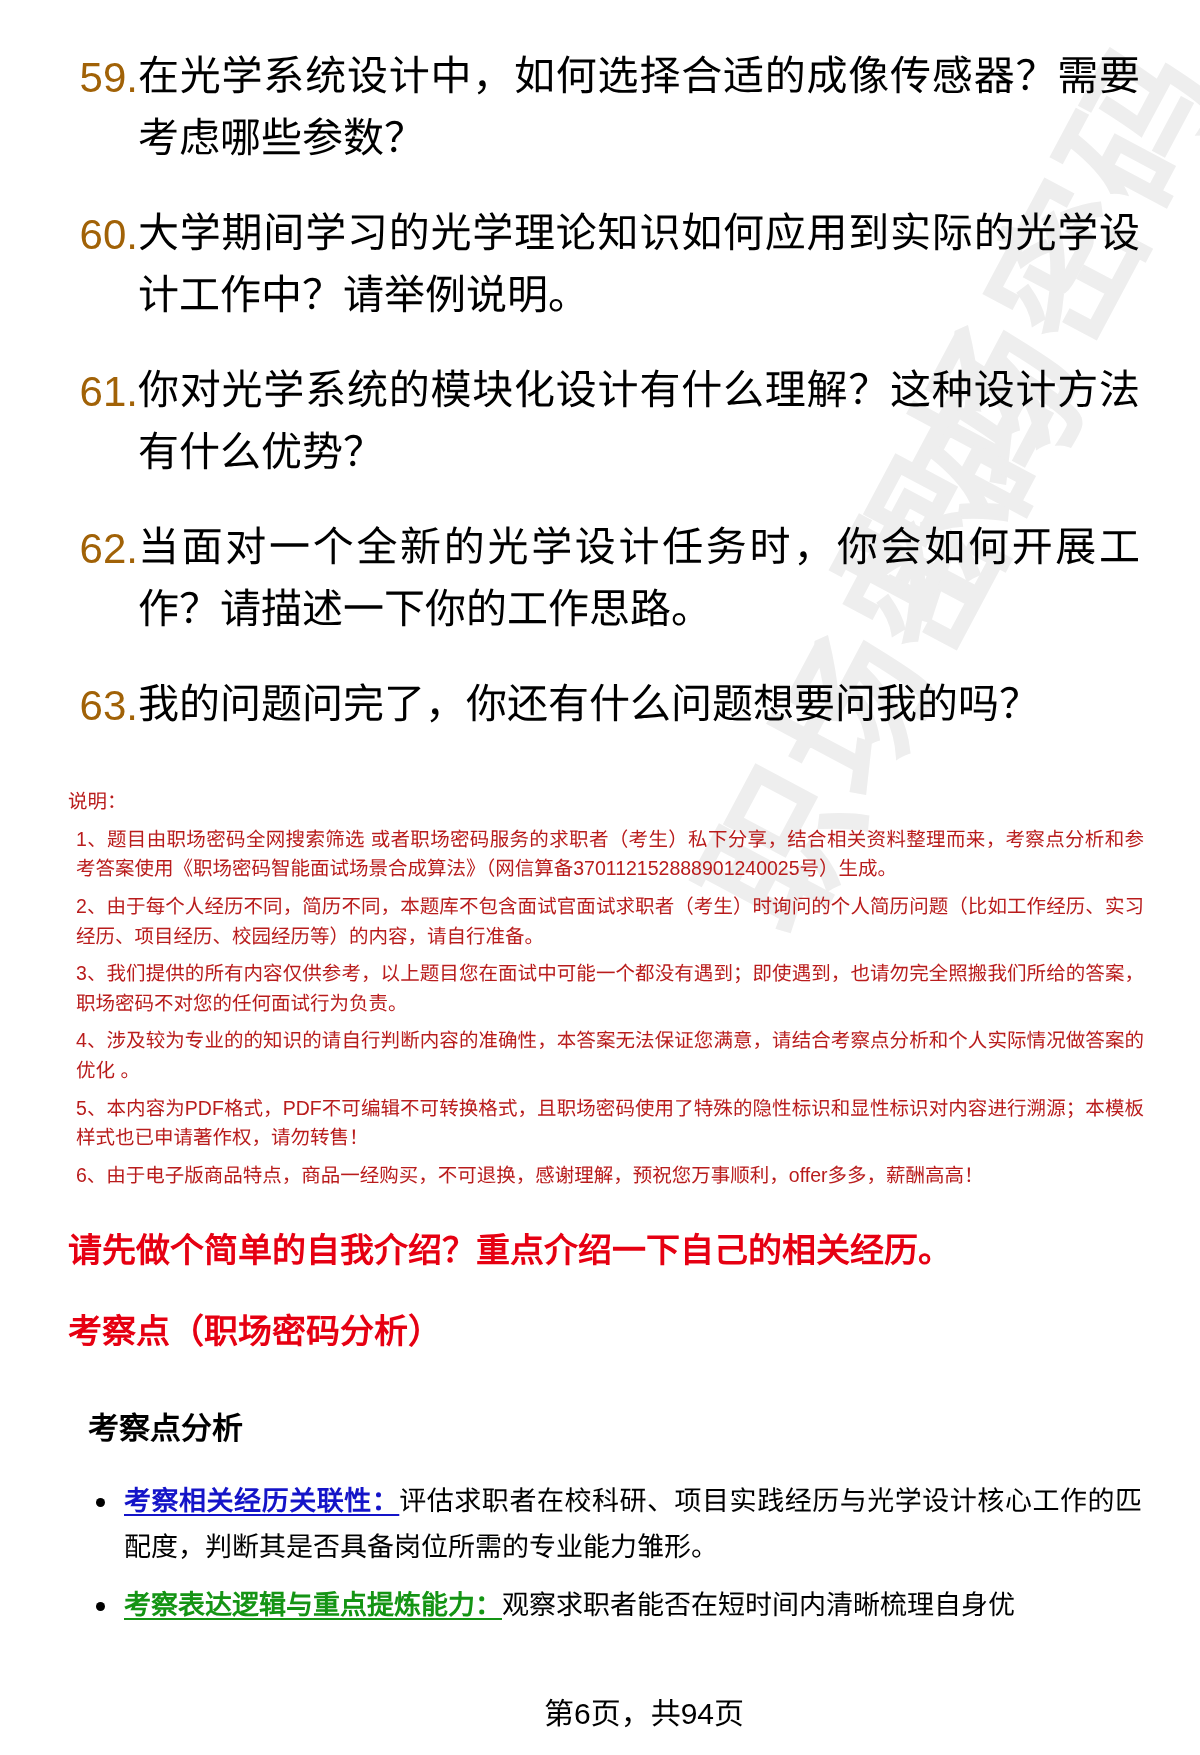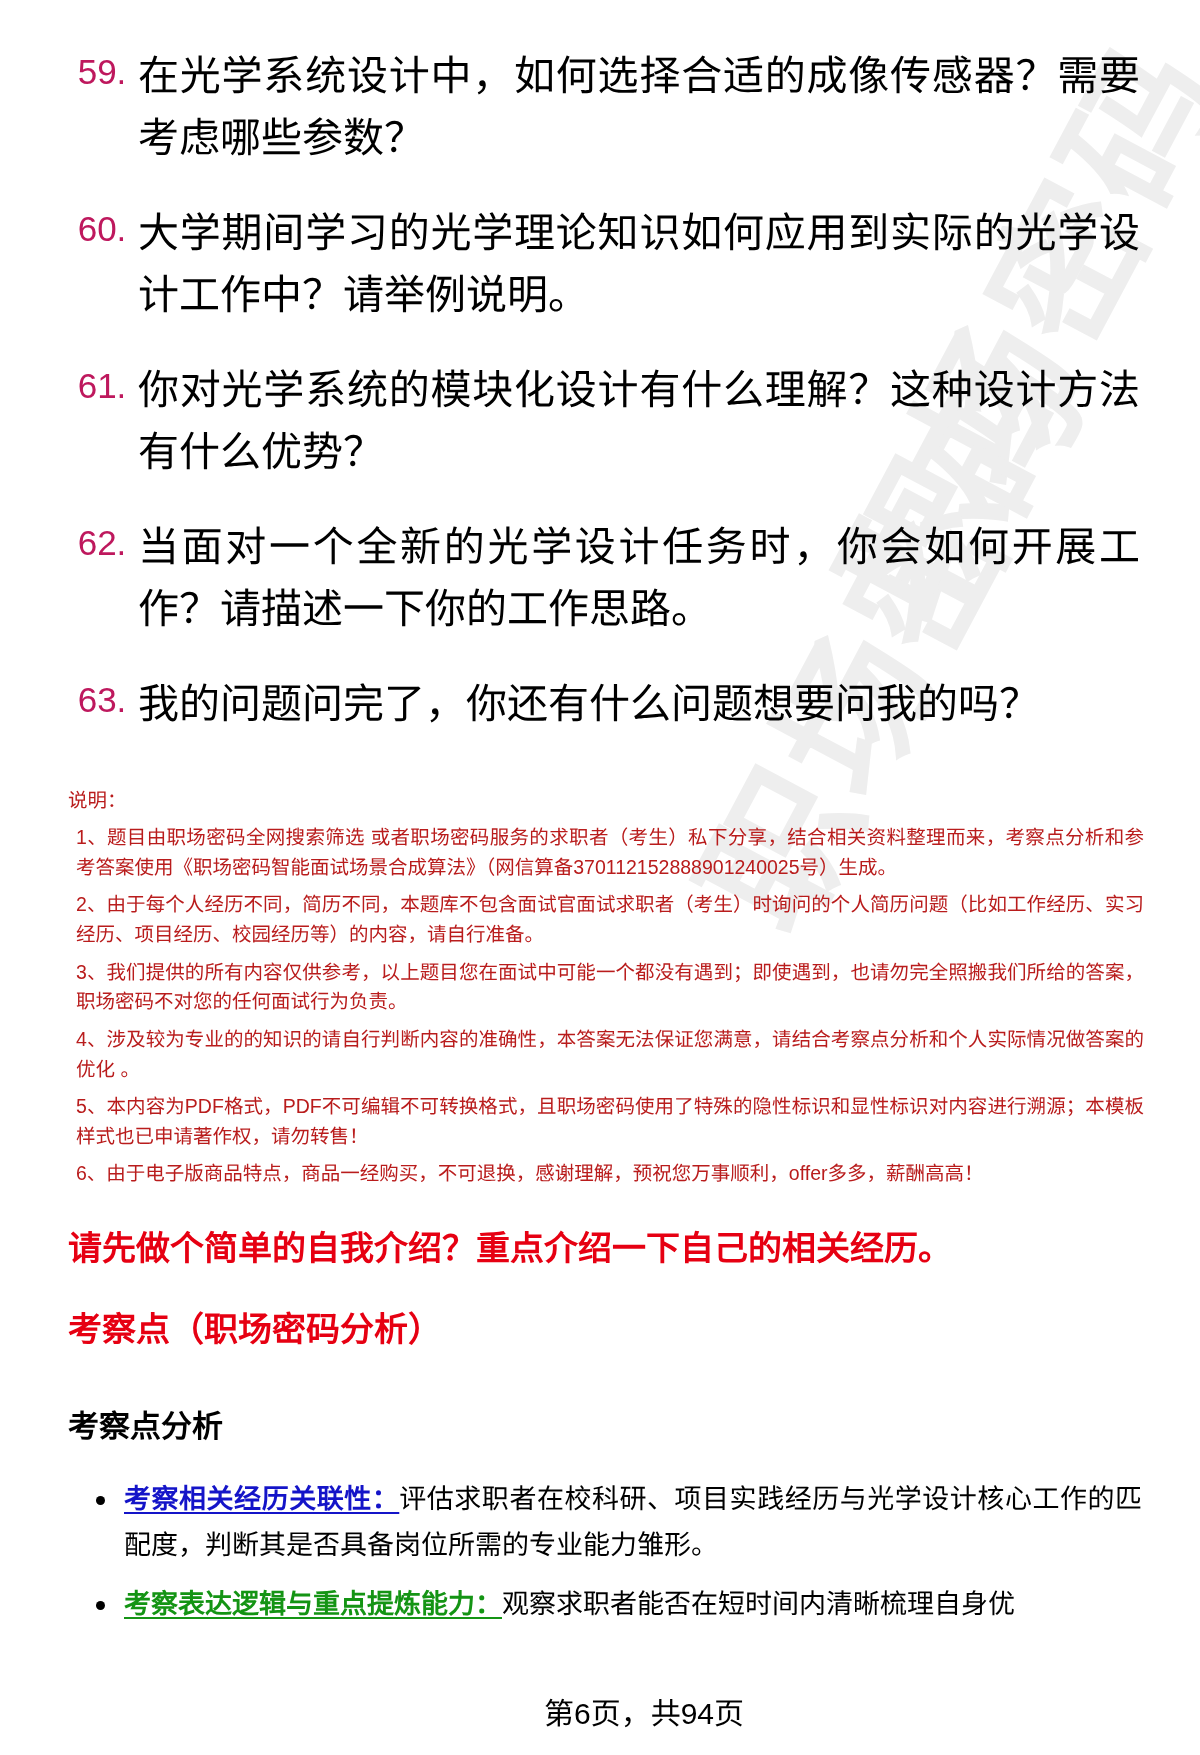--- a/index.html
+++ b/index.html
@@ -58,25 +58,25 @@
     padding: 46px 60px 0 60px;
   }
   .qitem {
     display: flex;
     align-items: flex-start;
     margin-bottom: 34px;
   }
   .qnum {
     flex: 0 0 auto;
     width: 78px;
-    font-size: 35px;
+    font-size: 42px;
     line-height: 1.5;
-    color: #be185d;
+    color: #a16207;
     font-weight: 400;
-    text-align: center;
+    text-align: right;
     padding-left: 6px;
     box-sizing: border-box;
   }
   .qtext {
     flex: 1 1 auto;
     font-size: 41px;
     line-height: 1.5;
     color: #000;
     text-align: justify;
     letter-spacing: 0px;
@@ -108,21 +108,21 @@
     padding: 0 48px 0 68px;
   }
   .red-q { margin-top: 34px; }
   .red-sub { margin-top: 30px; }
 
   
   .sec-heading {
     font-size: 31px;
     font-weight: 700;
     color: #000;
-    padding: 0 48px 0 68px;
+    padding: 0 48px 0 88px;
     margin-top: 46px;
   }
 
   
   .bullets {
     margin: 30px 0 0 0;
     padding: 0 58px 0 124px;
     list-style: none;
   }
   .bullets li {

